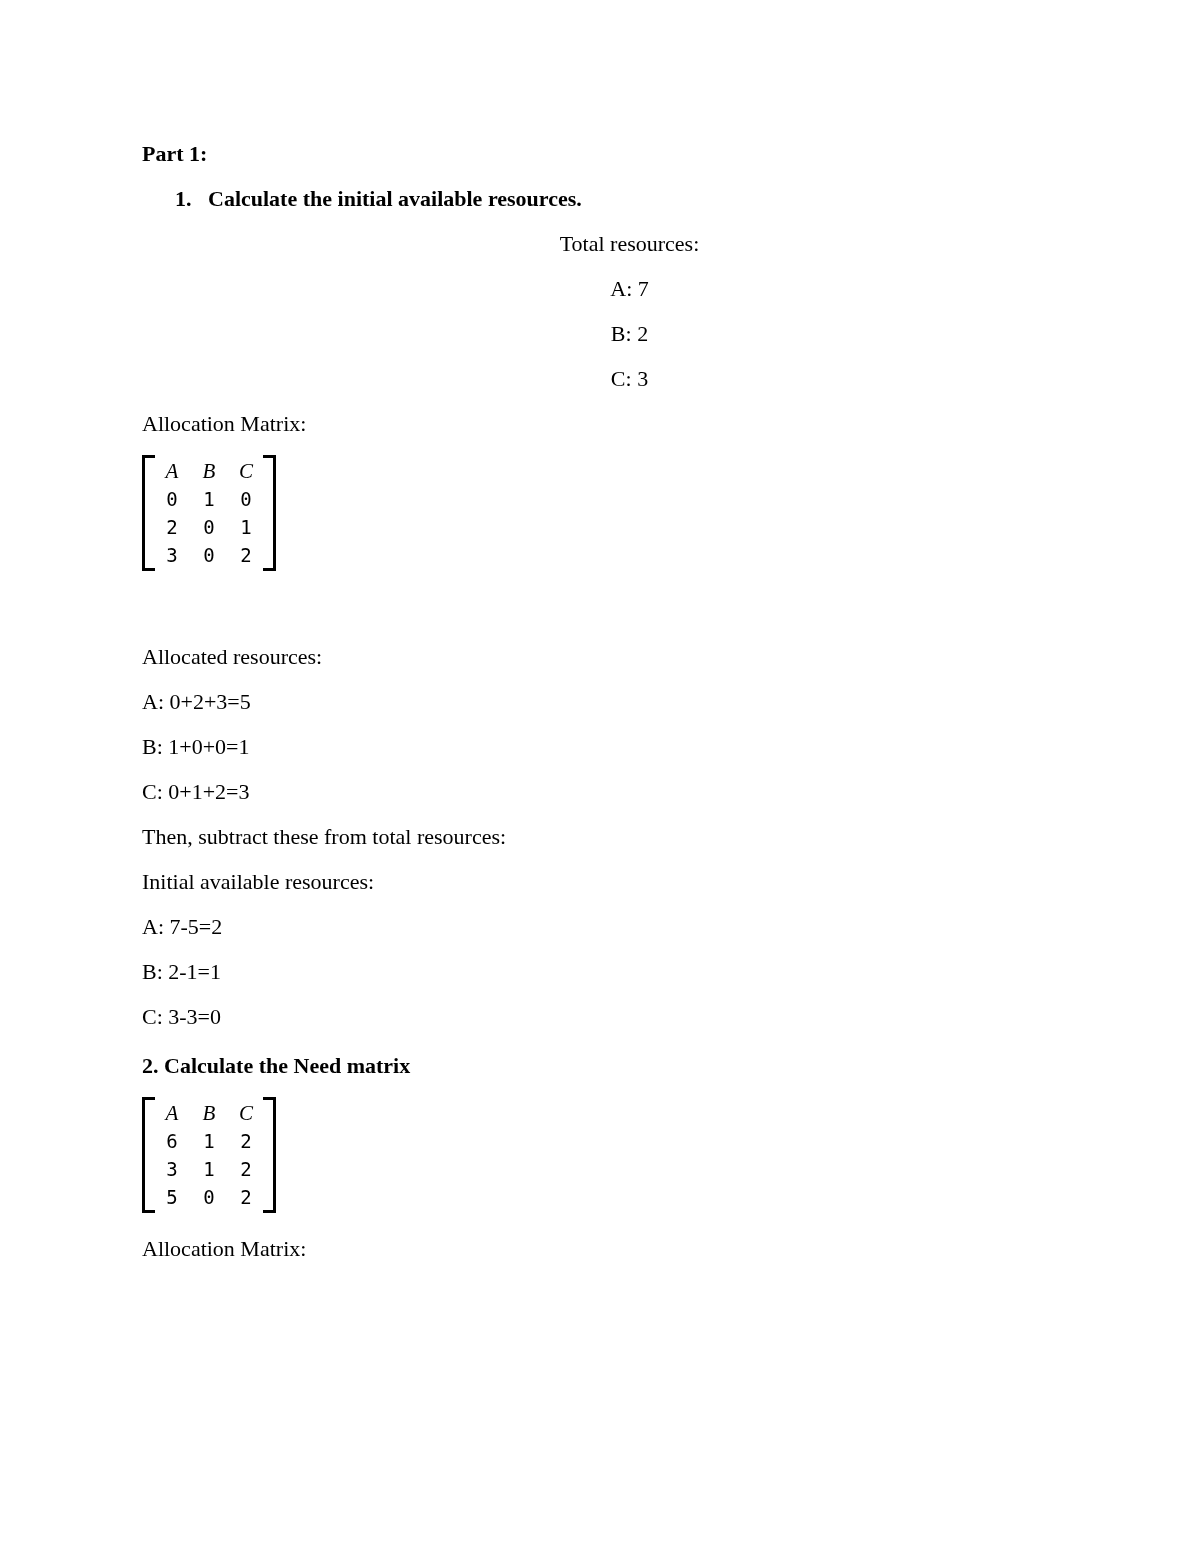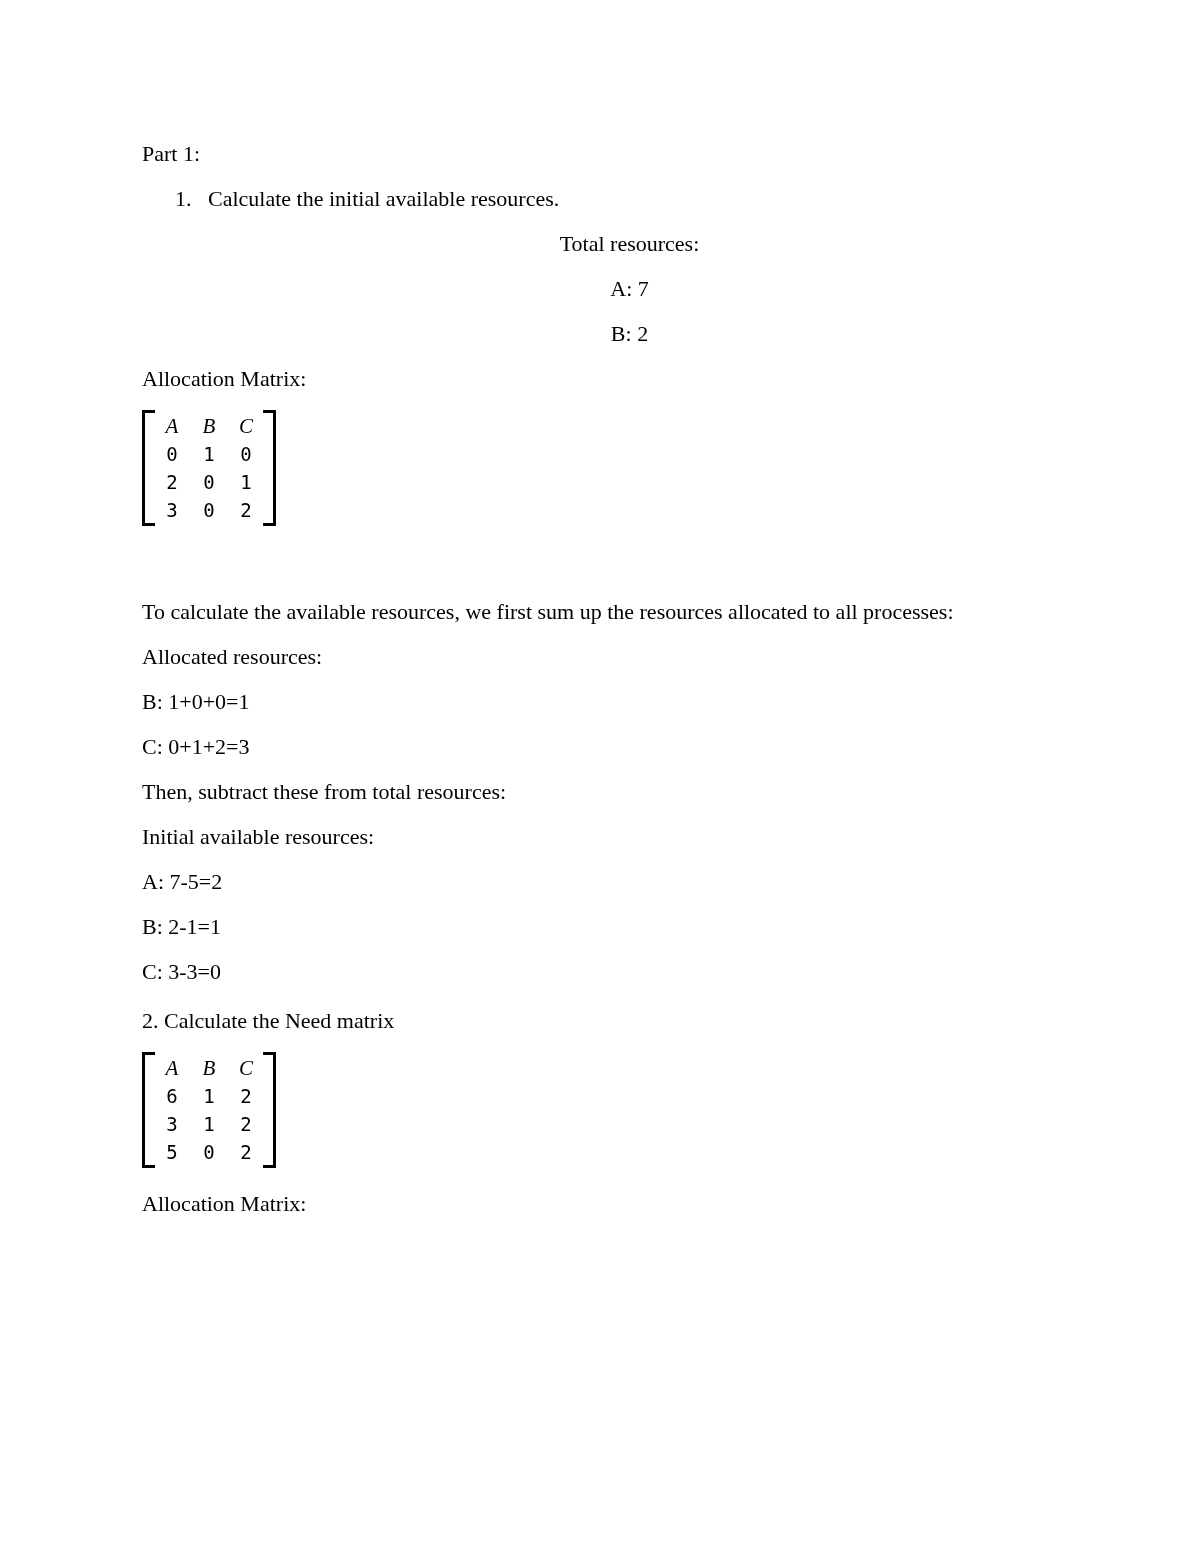--- a/index.html
+++ b/index.html
@@ -21,21 +21,21 @@
     left: 142px;
     top: 140px;
     width: 940px;
   }
   .par {
     font-size: 22px;
     line-height: 28px;
     margin: 0 0 17px 0;
     white-space: pre-wrap;
   }
-  .bold { font-weight: normal; }
+  .bold { font-weight: bold; }
   .indent { margin-left: 35px; text-align: center; }
   .numbered {
     display: flex;
     margin-left: 33px;
   }
   .numbered .num {
     width: 33px;
     flex: 0 0 33px;
   }
   .heading2 { margin-top: 21px; }
@@ -84,20 +84,21 @@
     <p class="par bold">Part 1:</p>
 
     <div class="par bold numbered">
       <span class="num">1.</span>
       <span>Calculate the initial available resources.</span>
     </div>
 
     <p class="par indent">Total resources:</p>
     <p class="par indent">A: 7</p>
     <p class="par indent">B: 2</p>
+    <p class="par indent">C: 3</p>
 
     <p class="par">Allocation Matrix:</p>
 
     <div class="matrix">
       <div class="bracket left"></div>
       <div class="matrix-grid">
         <span class="mh">A</span>
         <span class="mh">B</span>
         <span class="mh">C</span>
         <span class="mc">0</span>
@@ -106,23 +107,23 @@
         <span class="mc">2</span>
         <span class="mc">0</span>
         <span class="mc">1</span>
         <span class="mc">3</span>
         <span class="mc">0</span>
         <span class="mc">2</span>
       </div>
       <div class="bracket right"></div>
     </div>
 
-    <p class="par">To calculate the available resources, we first sum up the resources allocated to all processes:</p>
 
     <p class="par">Allocated resources:</p>
+    <p class="par">A: 0+2+3=5</p>
     <p class="par">B: 1+0+0=1</p>
     <p class="par">C: 0+1+2=3</p>
 
     <p class="par">Then, subtract these from total resources:</p>
 
     <p class="par">Initial available resources:</p>
     <p class="par">A: 7-5=2</p>
     <p class="par">B: 2-1=1</p>
     <p class="par">C: 3-3=0</p>
 

